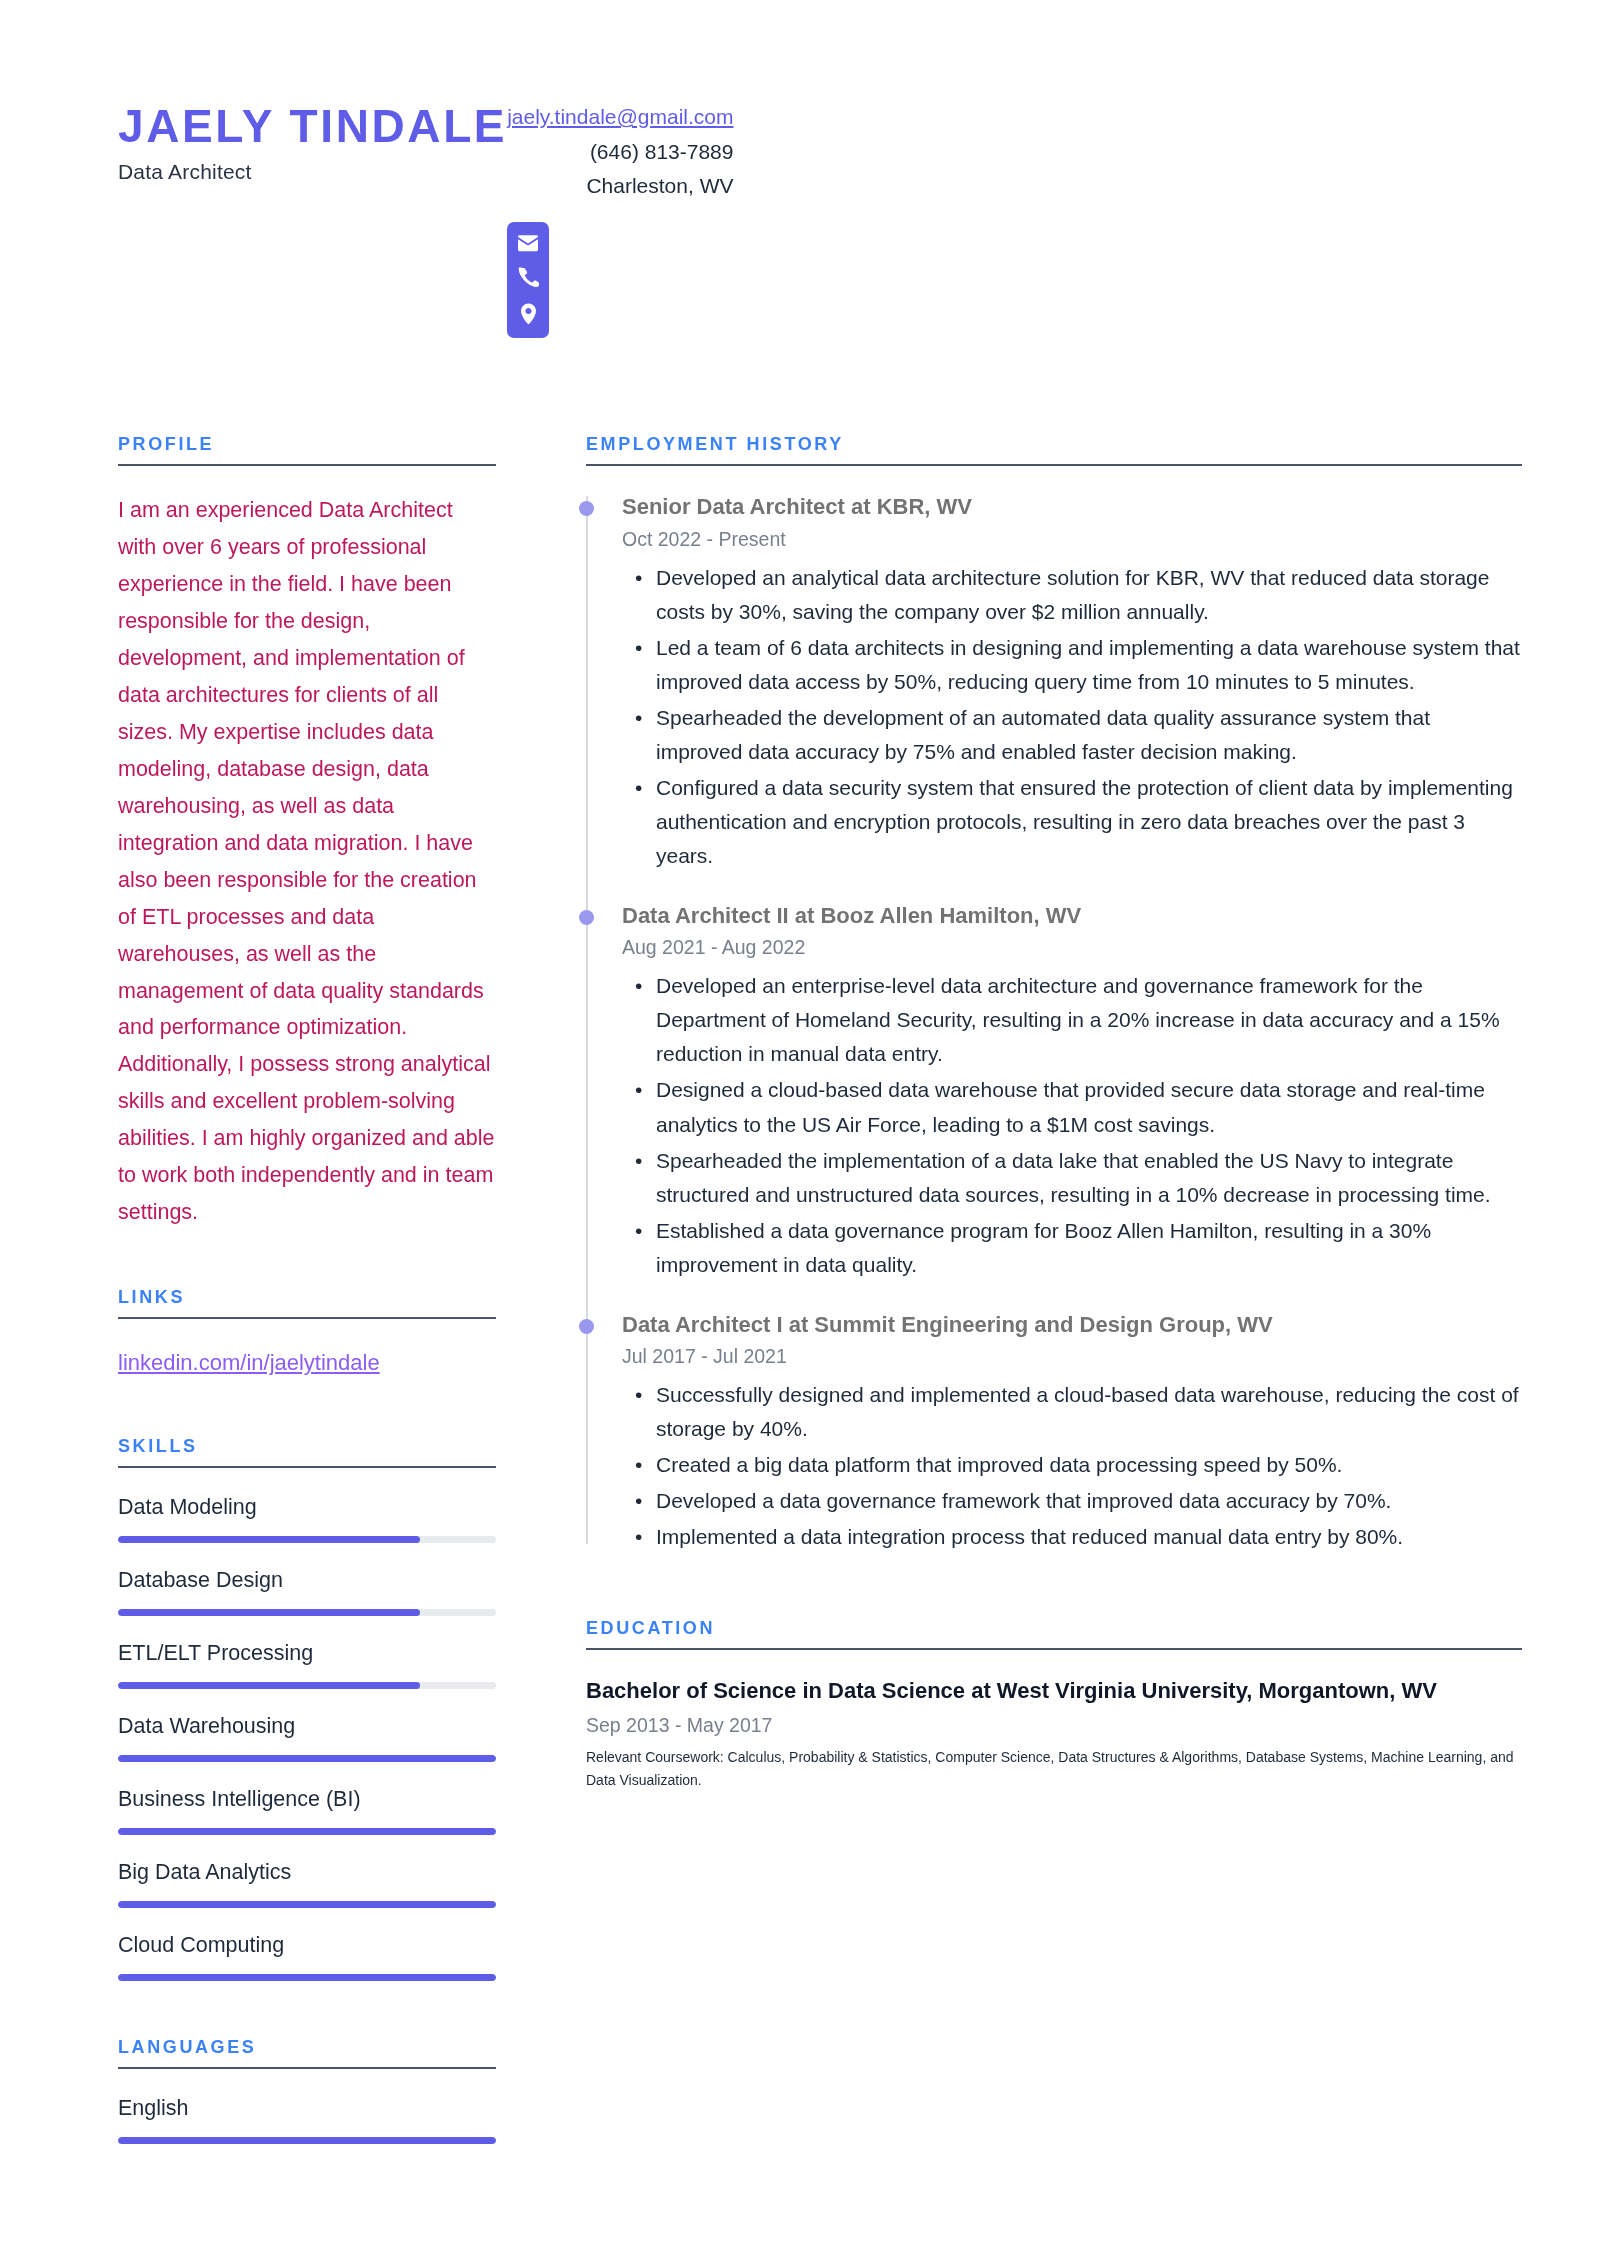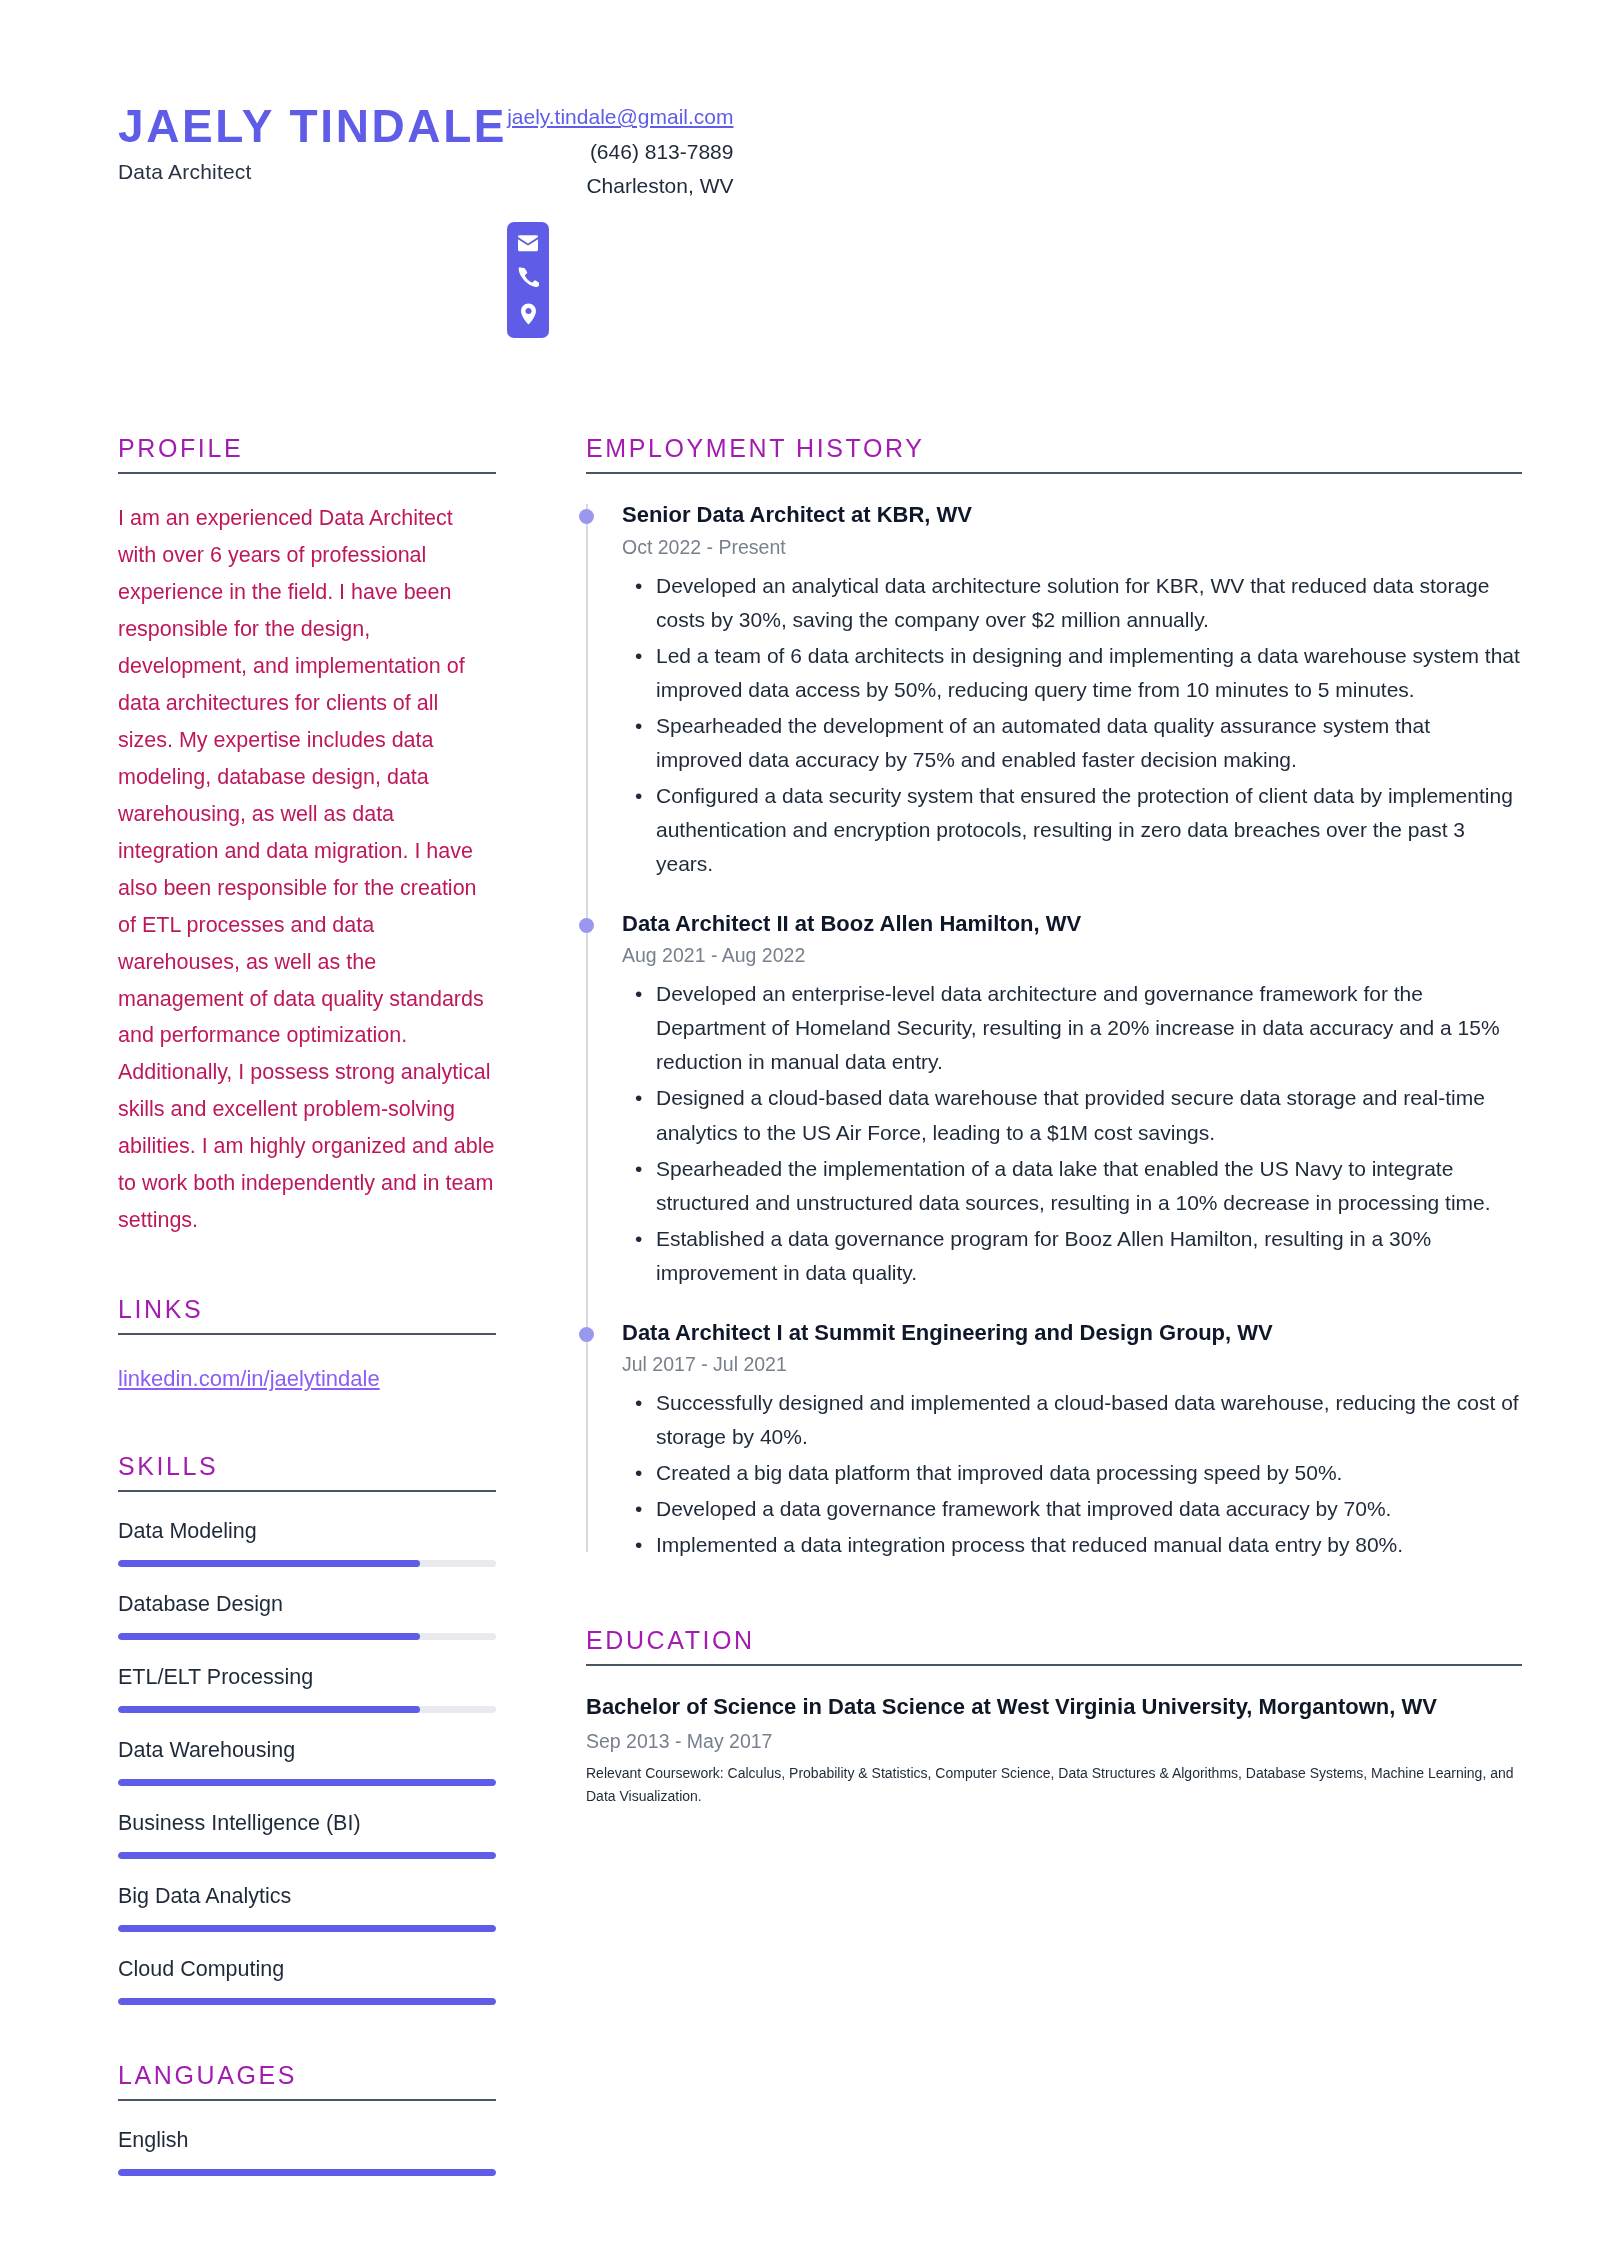--- a/index.html
+++ b/index.html
@@ -95,23 +95,23 @@
     box-sizing: border-box;
   }
   .col-right {
     flex: 1;
     padding-left: 50px;
     box-sizing: border-box;
   }
 
   .section { margin-bottom: 56px; }
   .section-title {
-    font-size: 25px;
-    font-weight: 400;
-    color: #a21caf;
+    font-size: 18px;
+    font-weight: 700;
+    color: #3b82f6;
     letter-spacing: 2.6px;
     margin: 0 0 9px 0;
   }
   .section-rule {
     height: 2px;
     background: #4a5568;
     width: 100%;
     margin-bottom: 26px;
   }
 
@@ -171,21 +171,21 @@
     left: -43px;
     top: 9px;
     width: 15px;
     height: 15px;
     border-radius: 50%;
     background: #9a98ee;
   }
   .job-heading {
     font-size: 22px;
     font-weight: 700;
-    color: #0f172a;
+    color: #737373;
     line-height: 1.35;
     margin: 0;
   }
   .job-dates {
     font-size: 19.5px;
     color: #78808e;
     margin: 6px 0 10px 0;
   }
   .job-bullets {
     margin: 0;

